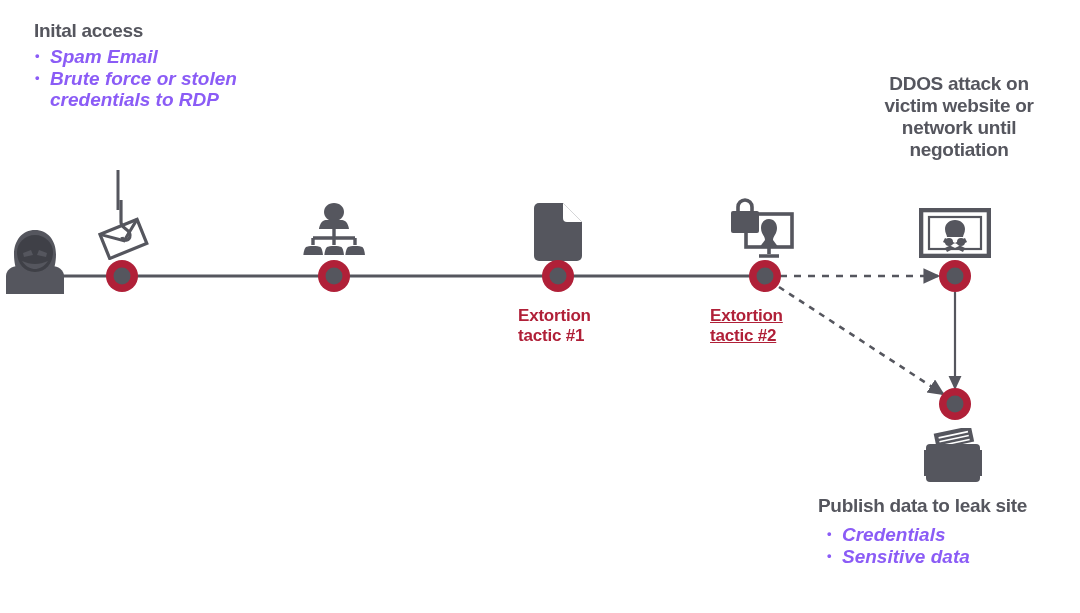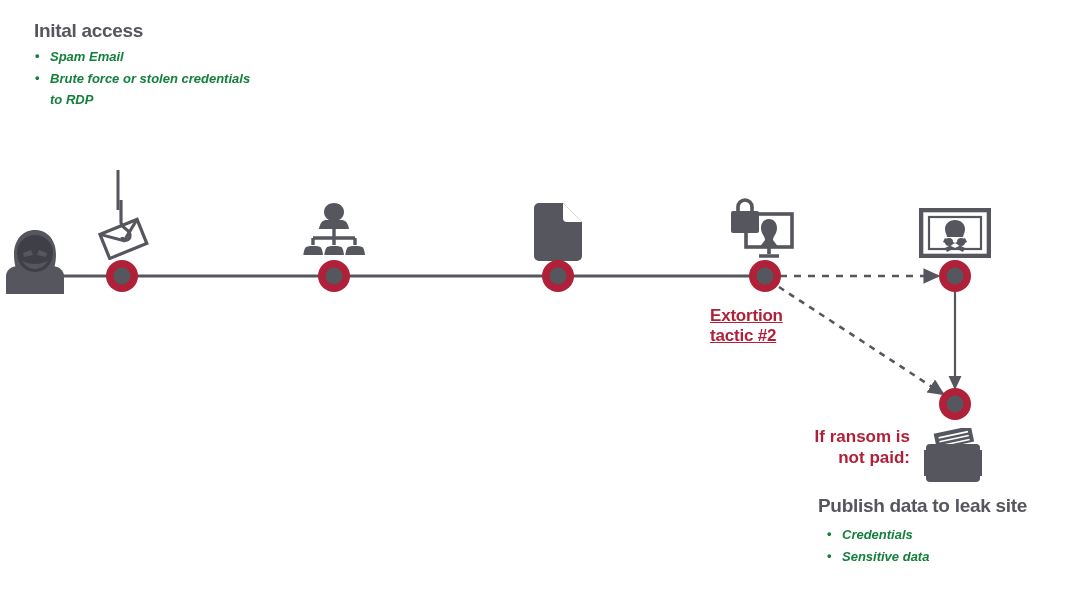--- a/index.html
+++ b/index.html
@@ -23,23 +23,23 @@
   }
   .hdr.center{text-align:center;}
   .bullets{
     list-style:none;
     margin:4px 0 0 0;
     padding:0;
   }
   .bullets li{
     font-style:italic;
     font-weight:bold;
-    font-size:13px;
+    font-size:19px;
     line-height:21px;
-    color:#15803d;
+    color:#8b5cf6;
     position:relative;
     padding-left:16px;
     margin-bottom:1px;
   }
   .bullets li:before{
     content:"\2022";
     position:absolute;left:1px;top:-1px;
     font-size:13px;
     font-style:normal;
   }
@@ -180,24 +180,25 @@
     <div class="hdr">Inital access</div>
     <ul class="bullets">
       <li>Spam Email</li>
       <li>Brute force or stolen credentials to RDP</li>
     </ul>
   </div>
 
 
 
 
-
+  <div class="txt hdr center" style="left:869px;top:73px;width:180px;">DDOS attack on victim website or network until negotiation</div>
+
+  <div class="extortion" style="left:518px;top:306px;width:100px;">Extortion tactic #1</div>
   <div class="extortion" style="left:710px;top:306px;width:100px;text-decoration:underline;">Extortion tactic #2</div>
 
-  <div class="ransom-label" style="left:785px;top:426px;width:125px;">If ransom is not paid:</div>
 
   <div class="leak-title" style="left:818px;top:495px;width:270px;">Publish data to leak site</div>
 
   <ul class="bullets" style="position:absolute;left:826px;top:520px;width:250px;">
     <li>Credentials</li>
     <li>Sensitive data</li>
   </ul>
 
 </div>
 

